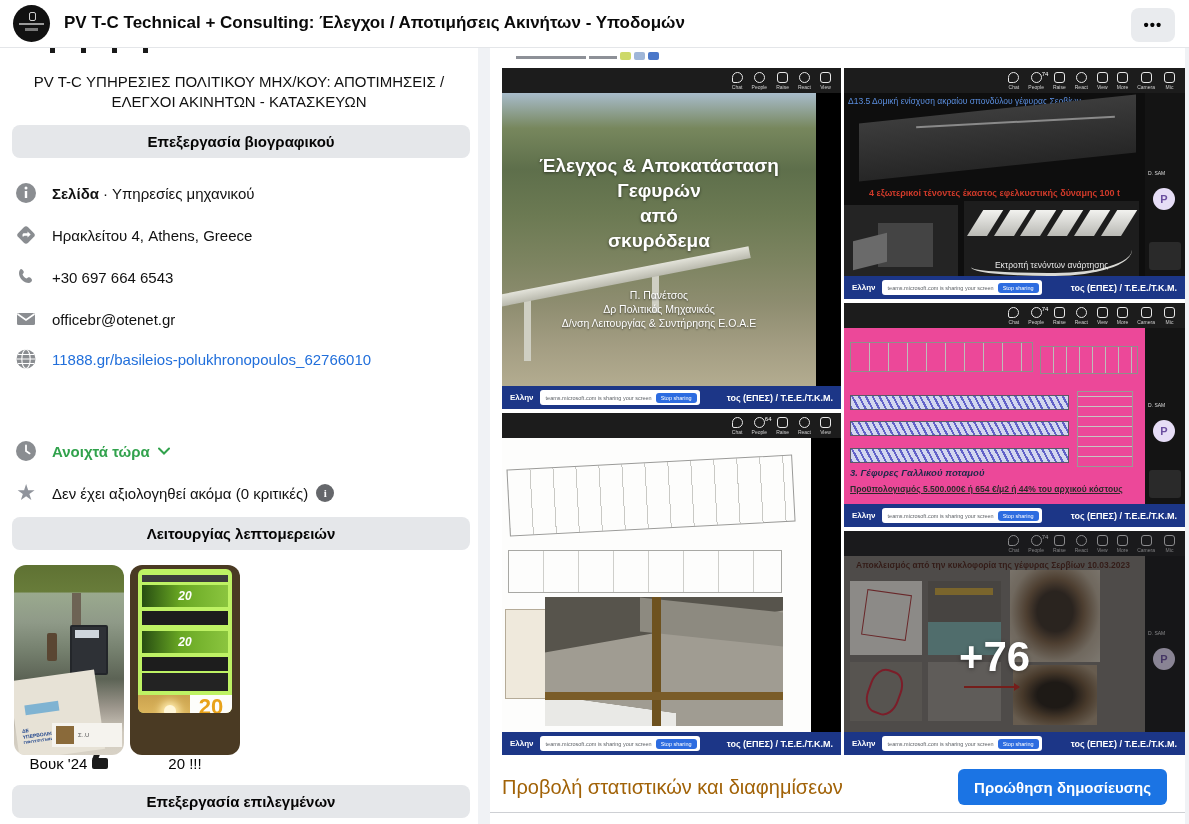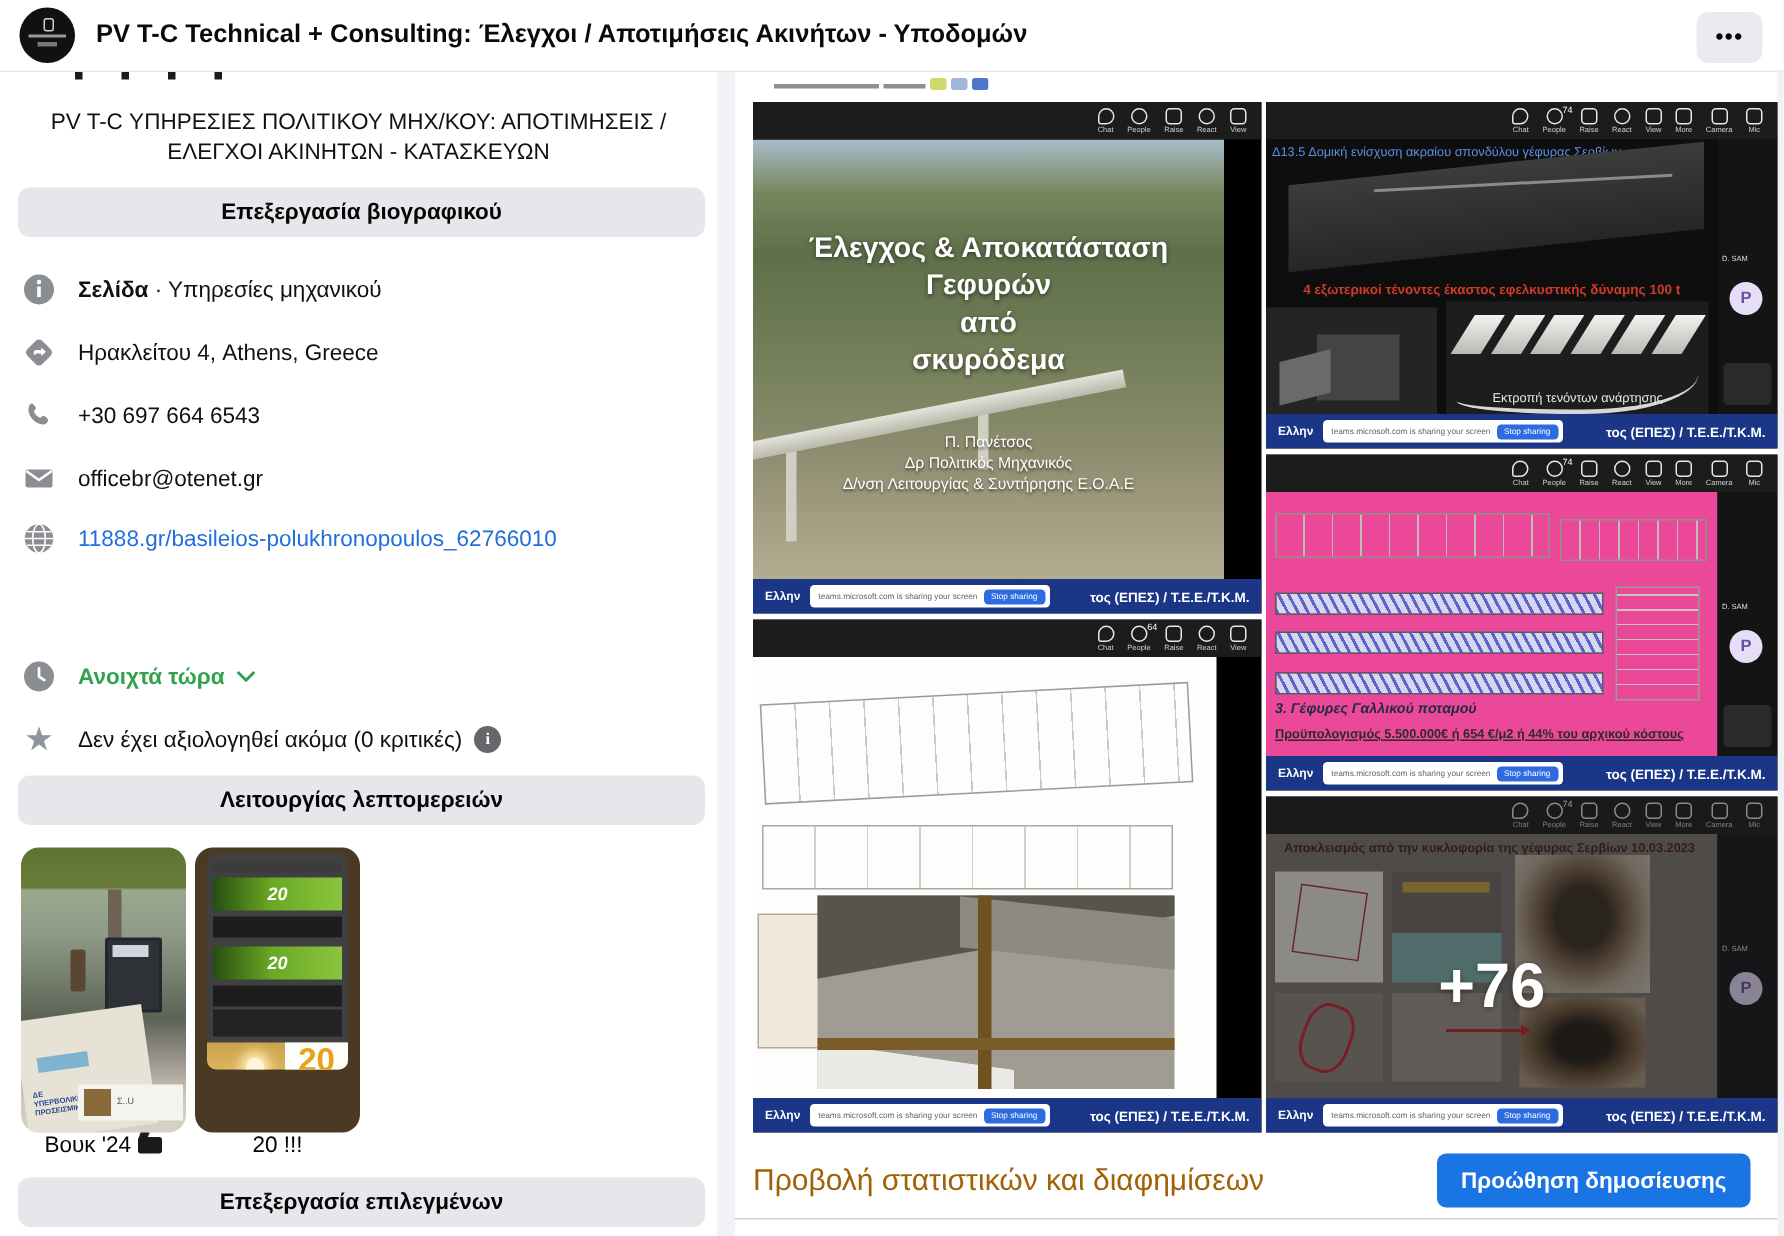--- a/index.html
+++ b/index.html
@@ -38,21 +38,21 @@
   .t1-tablet{position:absolute;left:56px;top:60px;width:34px;height:46px;background:#2e3136;border:2px solid #23262a;border-radius:2px;}
   .t1-tablet i{position:absolute;left:3px;top:3px;width:24px;height:8px;background:#cfd6dd;}
   .t1-glass{position:absolute;left:33px;top:68px;width:10px;height:28px;background:#5a4632;border-radius:2px;}
   .t1-paper{position:absolute;left:0;top:110px;width:86px;height:80px;background:#e7e2d6;transform:rotate(-8deg);}
   .t1-paper i{position:absolute;left:12px;top:26px;width:34px;height:10px;background:#7fb3d2;}
   .t1-paper b{position:absolute;left:6px;top:48px;width:44px;height:16px;font-size:5px;color:#274b8f;overflow:hidden;font-weight:bold;}
   .t1-strip{position:absolute;left:38px;top:158px;width:70px;height:24px;background:#f5f3ee;display:flex;align-items:center;}
   .t1-strip i{width:18px;height:18px;background:#8a6a3a;margin:0 4px;}
   .t1-strip b{font-size:6px;color:#555;font-weight:normal;}
   .thumb2{left:130px;background:#4a3a23;}
-  .t2-phone{position:absolute;left:8px;top:4px;width:94px;height:144px;background:#404040;border-radius:6px;overflow:hidden;}
+  .t2-phone{position:absolute;left:8px;top:4px;width:94px;height:144px;background:#bef264;border-radius:6px;overflow:hidden;}
   .t2-band{position:absolute;left:4px;width:86px;}
   .t2-g1{top:16px;height:22px;background:linear-gradient(90deg,#274d12,#69a823 45%,#8bc53f);}
   .t2-g2{top:62px;height:22px;background:linear-gradient(90deg,#274d12,#69a823 45%,#8bc53f);}
   .t2-num{color:#fff;font-weight:bold;font-size:12px;text-align:center;line-height:22px;font-style:italic;}
   .t2-bar{top:6px;height:7px;background:#3c3c3c;}
   .t2-bar2{top:42px;height:14px;background:#1d1d1d;}
   .t2-bar3{top:88px;height:14px;background:#1d1d1d;}
   .t2-txt{top:104px;height:18px;background:#232323;}
   .t2-sunset{position:absolute;left:0;top:126px;width:94px;height:56px;background:linear-gradient(180deg,#caa24e,#e0b95f 40%,#b77f2e);}
   .t2-sun{position:absolute;left:26px;top:10px;width:12px;height:12px;border-radius:50%;background:#fff6d8;box-shadow:0 0 8px 4px #ffedb0;}

